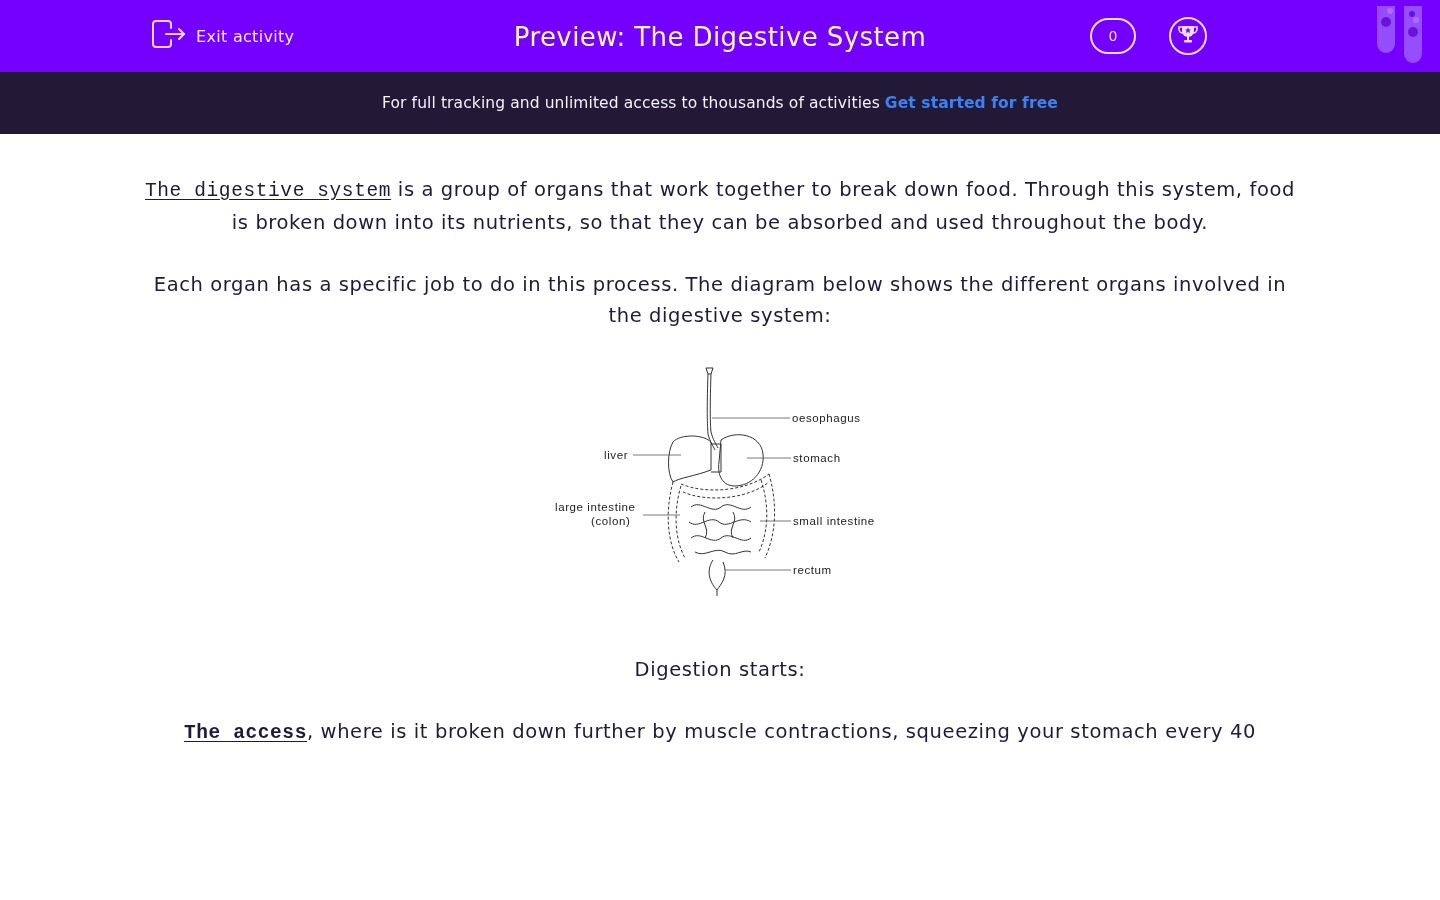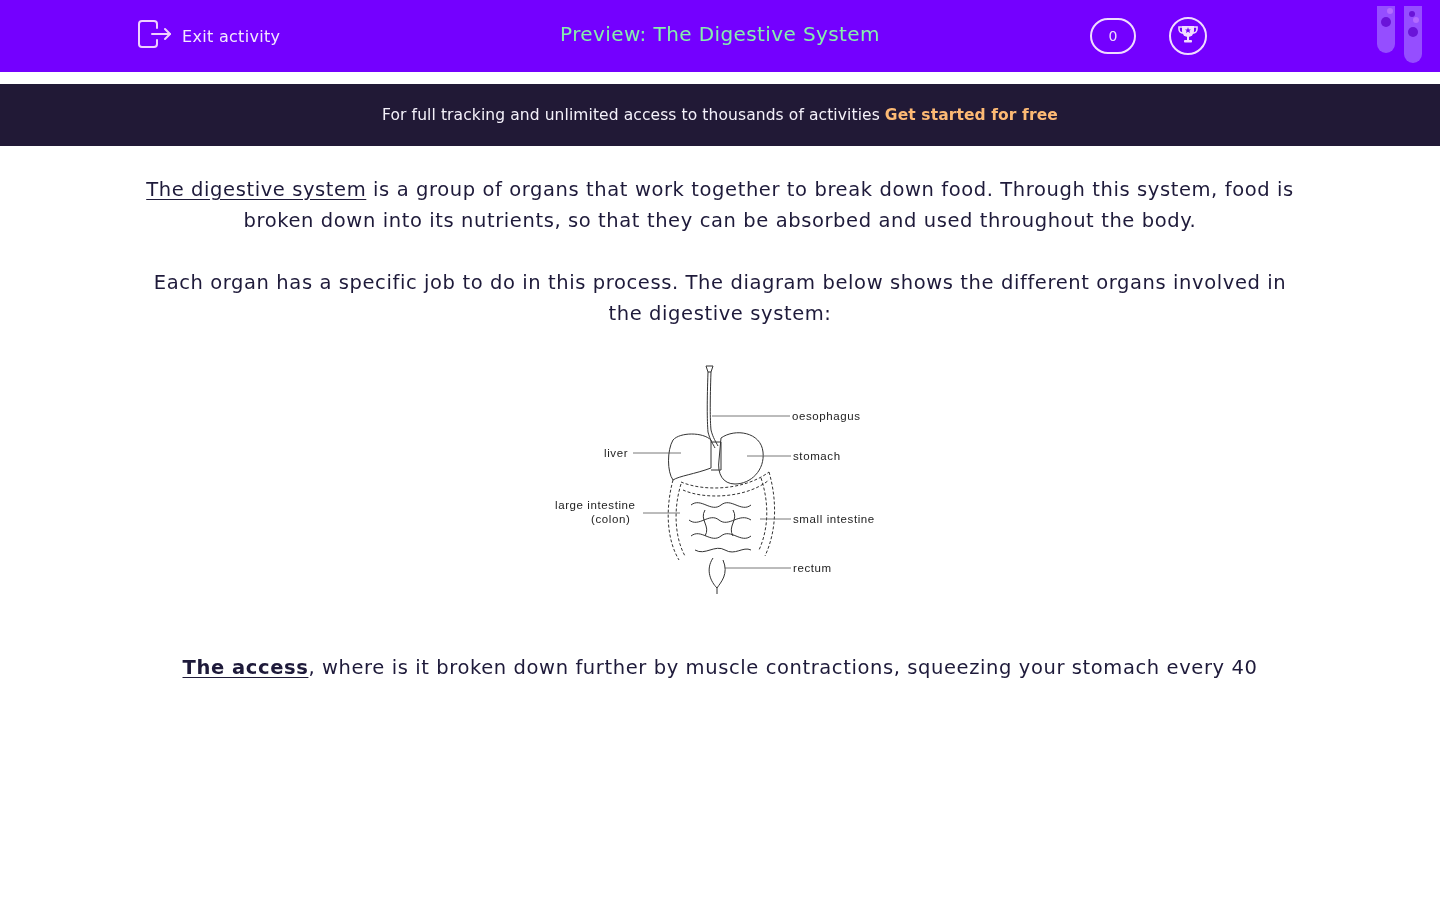--- a/index.html
+++ b/index.html
@@ -5,62 +5,62 @@
     * { box-sizing: border-box; margin: 0; padding: 0; }
     html, body { width: 1440px; height: 900px; overflow: hidden; background: #ffffff; }
     body { font-family: "DejaVu Sans", sans-serif; color: #1e1a3a; position: relative; }
 
     
     .topbar {
       position: absolute; left: 0; top: 0; width: 1440px; height: 72px;
       background: #7400ff; color: #f3e8ff;
     }
     .exit-btn {
-      position: absolute; left: 138px; top: 20px; height: 32px;
+      position: absolute; left: 152px; top: 20px; height: 32px;
       display: flex; align-items: center; gap: 10px; cursor: pointer;
       color: #f3e8ff; font-size: 16px; letter-spacing: 0.3px;
     }
     .exit-btn svg { width: 34px; height: 30px; }
     .title {
       position: absolute; left: 0; right: 0; top: 22px; text-align: center;
-      font-size: 20px; letter-spacing: 0.4px; color: #86efac; font-weight: 500;
+      font-size: 26px; letter-spacing: 0.4px; color: #fef9c3; font-weight: 500;
     }
     .score-pill {
       position: absolute; left: 1090px; top: 18px; width: 46px; height: 36px;
       border: 2px solid #f0dcff; border-radius: 18px;
       display: flex; align-items: center; justify-content: center;
       font-size: 14px; color: #f0dcff; cursor: pointer;
     }
     .trophy-btn {
       position: absolute; left: 1169px; top: 17px; width: 38px; height: 38px;
       border: 2px solid #f0dcff; border-radius: 50%;
       display: flex; align-items: center; justify-content: center; cursor: pointer;
     }
     .trophy-btn svg { width: 24px; height: 24px; }
     .tubes { position: absolute; left: 1375px; top: 0; width: 60px; height: 64px; }
 
     
     .banner {
-      position: absolute; left: 0; top: 84px; width: 1440px; height: 62px;
+      position: absolute; left: 0; top: 72px; width: 1440px; height: 62px;
       background: #211936; color: #f4f1fa;
       display: flex; align-items: center; justify-content: center;
       font-size: 15.5px; letter-spacing: 0.1px;
     }
-    .banner .cta { font-weight: bold; margin-left: 5px; cursor: pointer; color: #fdba74; }
+    .banner .cta { font-weight: bold; margin-left: 5px; cursor: pointer; color: #3b82f6; }
 
     
     .content {
       position: absolute; left: 140px; top: 174px; width: 1160px;
       text-align: center; font-size: 19.5px; line-height: 31px; letter-spacing: 0.6px;
       color: #1e1a3a;
     }
     .content p { margin-bottom: 31px; }
     .content u { text-decoration: underline; text-underline-offset: 3px; }
     .content b { font-weight: bold; }
-    .link-term { cursor: pointer; }
+    .link-term { cursor: pointer; font-family: Liberation Mono, monospace; }
 
     .figure {
       position: relative; width: 330px; height: 240px; margin: 6px auto 52px auto;
     }
     .figure svg { width: 330px; height: 240px; }
     .lbl { font-family: "Liberation Sans", sans-serif; font-size: 11.5px; fill: #222; }
   </style>
 </head>
 <body>
 
@@ -167,18 +167,19 @@
       <text class="lbl" x="49" y="97">liver</text>
       <text class="lbl" x="238" y="100">stomach</text>
       <text class="lbl" x="0" y="149">large intestine</text>
       <text class="lbl" x="36" y="163">(colon)</text>
       <text class="lbl" x="238" y="163">small intestine</text>
       <text class="lbl" x="238" y="212">rectum</text>
     </svg>
   </div>
 
 
+  <p>Digestion starts:</p>
 
 
   <p>
     <b><u class="link-term">The access</u></b><span>, where is it broken down further by muscle contractions, squeezing your stomach every 40</span>
   </p>
 </main>
 
 </body></html>

